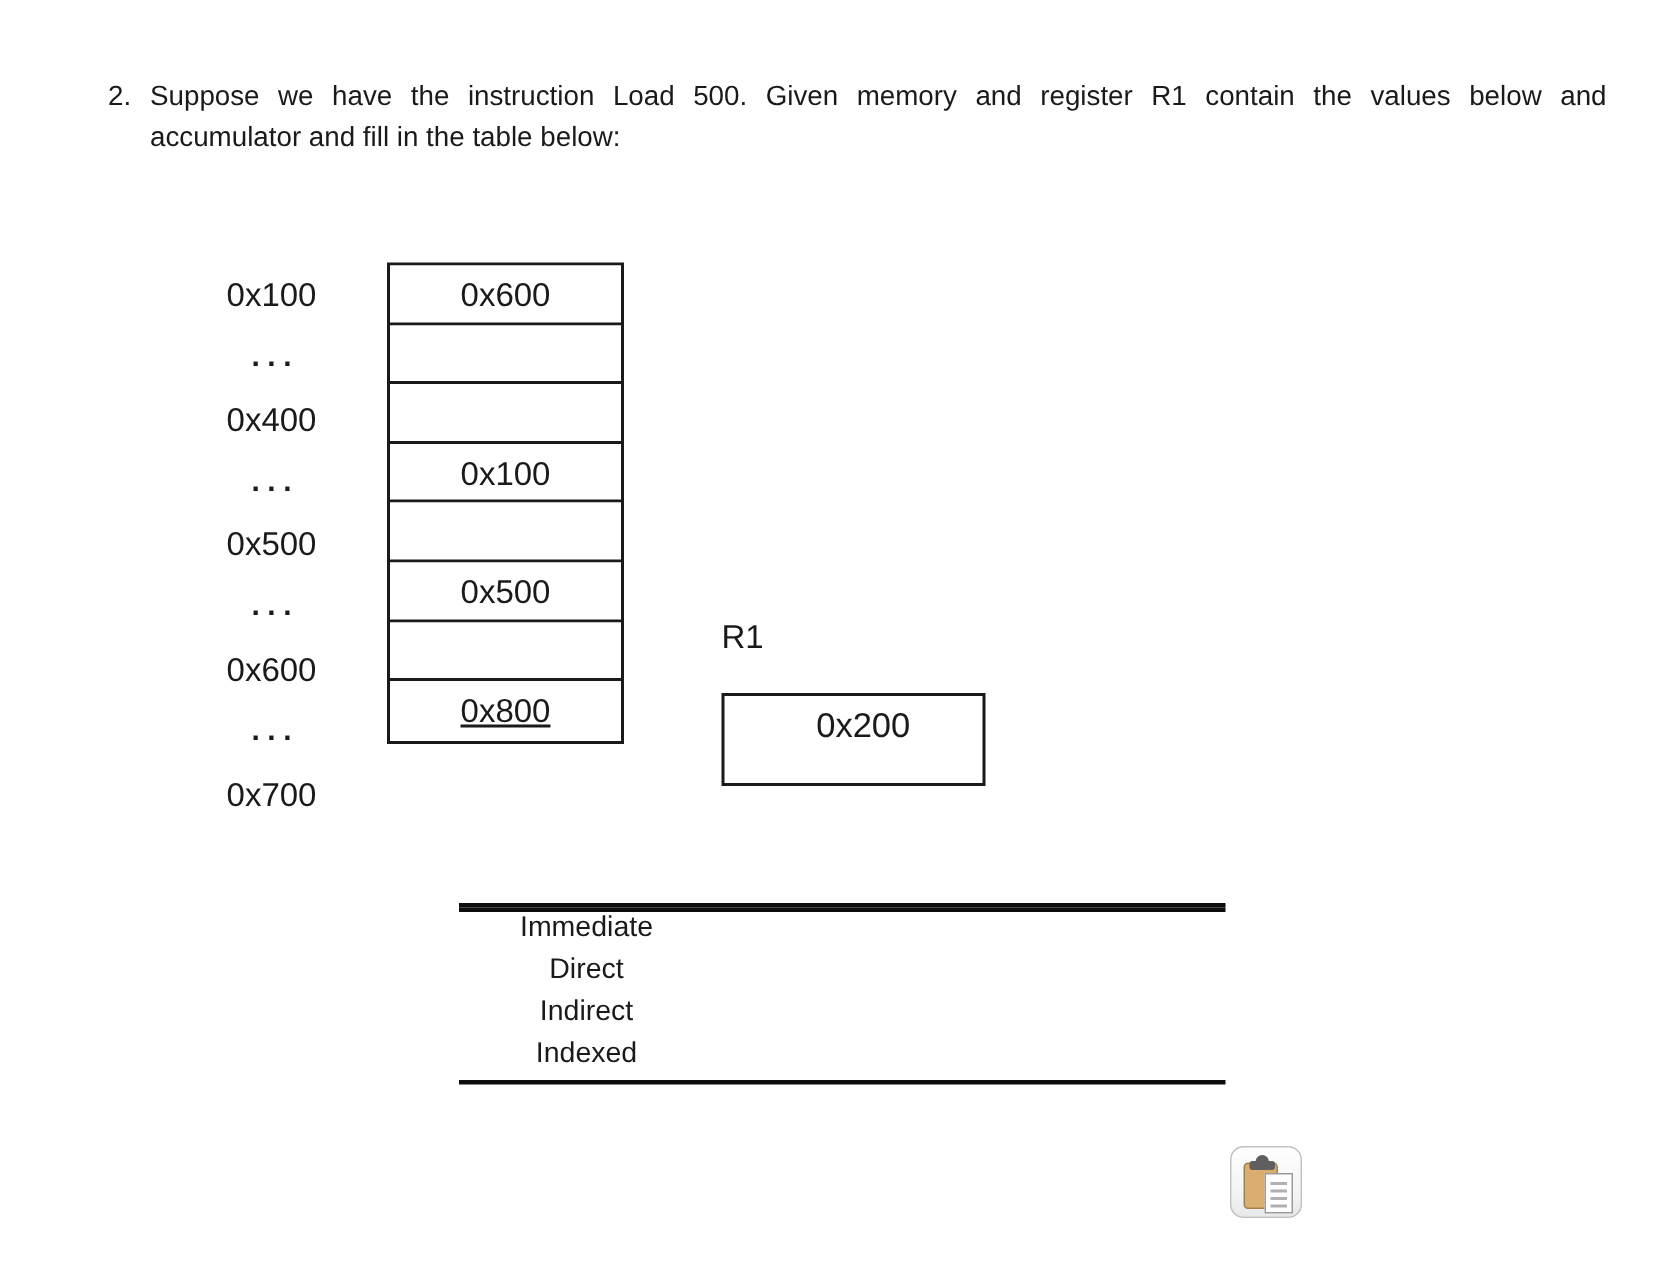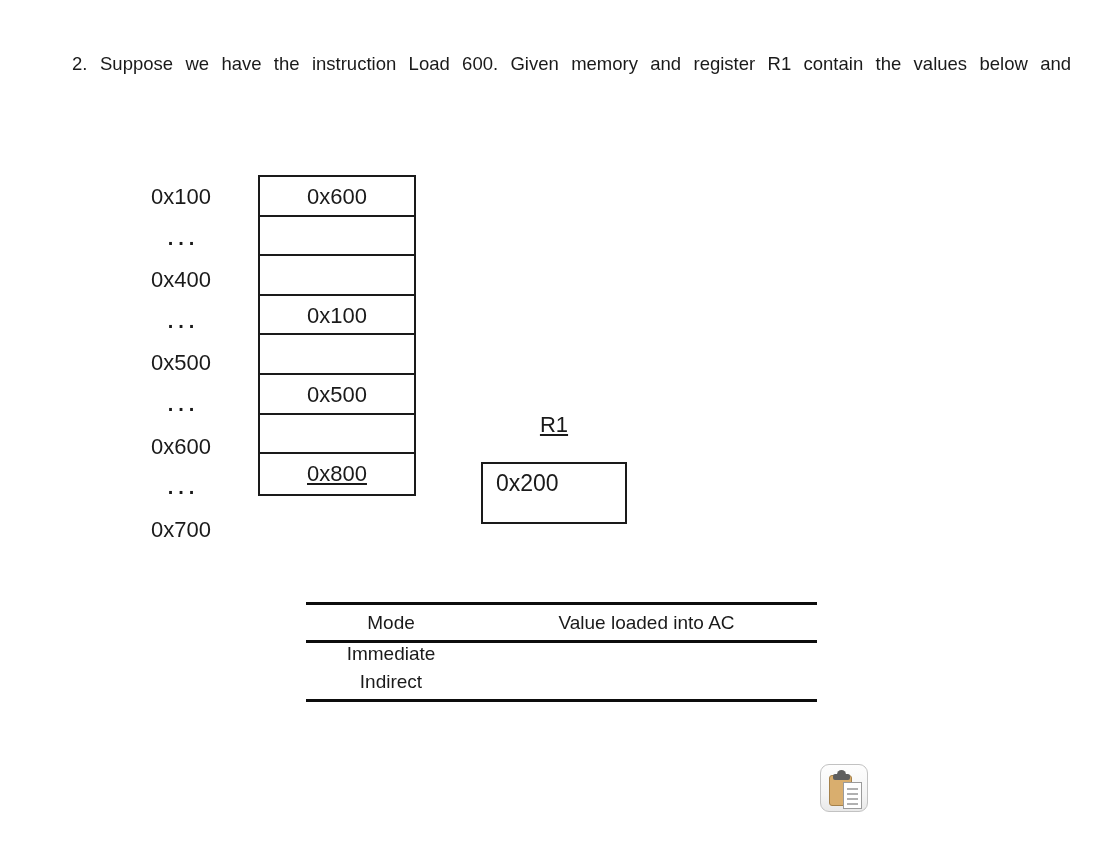--- a/index.html
+++ b/index.html
@@ -62,30 +62,30 @@
     border-bottom: 2px solid #1a1a1a;
     background: #ffffff;
   }
   .mem-cell:last-child { border-bottom: none; text-decoration: underline; }
 
   
   .reg-label {
     position: absolute;
     left: 481px; top: 412px;
     width: 146px;
+    text-align: left;
+    font-size: 22px;
+  }
+  .reg-box {
+    position: absolute;
+    left: 481px; top: 462px;
+    width: 176px; height: 62px;
+    border: 2.5px solid #1a1a1a;
+    background: #ffffff;
     text-align: center;
-    font-size: 22px;
-    text-decoration: underline;
-  }
-  .reg-box {
-    position: absolute;
-    left: 481px; top: 462px;
-    width: 146px; height: 62px;
-    border: 2.5px solid #1a1a1a;
-    background: #ffffff;
   }
   .reg-value {
     padding: 6px 0 0 13px;
     font-size: 23px;
   }
 
   
   .ans-table {
     position: absolute;
     left: 306px; top: 602px;
@@ -147,21 +147,22 @@
   .page-line.l3 { top: 15px; }
   .page-line.l4 { top: 20px; }
 </style>
 </head>
 <body>
 
 <div class="page">
 
   <div class="q-number">2.</div>
   <div class="q-lines">
-    <div class="q-line full">Suppose we have the instruction Load 600. Given memory and register R1 contain the values below and</div>
+    <div class="q-line full">Suppose we have the instruction Load 500. Given memory and register R1 contain the values below and</div>
+    <div class="q-line">accumulator and fill in the table below:</div>
   </div>
 
   <div class="addr-col">
     <div class="addr">0x100</div>
     <div class="addr dots">...</div>
     <div class="addr">0x400</div>
     <div class="addr dots">...</div>
     <div class="addr">0x500</div>
     <div class="addr dots">...</div>
     <div class="addr">0x600</div>
@@ -180,31 +181,35 @@
     <div class="mem-cell">0x800</div>
   </div>
 
   <div class="reg-label">R1</div>
   <div class="reg-box">
     <div class="reg-value">0x200</div>
   </div>
 
   <div class="ans-table">
     <div class="rule"></div>
-    <div class="t-header">
-      <div class="t-col1">Mode</div>
-      <div class="t-col2">Value loaded into AC</div>
-    </div>
     <div class="rule"></div>
     <div class="t-row">
       <div class="t-col1">Immediate</div>
       <div class="t-col2"></div>
     </div>
     <div class="t-row">
+      <div class="t-col1">Direct</div>
+      <div class="t-col2"></div>
+    </div>
+    <div class="t-row">
       <div class="t-col1">Indirect</div>
+      <div class="t-col2"></div>
+    </div>
+    <div class="t-row">
+      <div class="t-col1">Indexed</div>
       <div class="t-col2"></div>
     </div>
     <div class="rule"></div>
   </div>
 
   <div class="paste-btn">
     <span class="clip-body"></span>
     <span class="clip-knob"></span>
     <span class="clip-bar"></span>
     <span class="clip-page">

